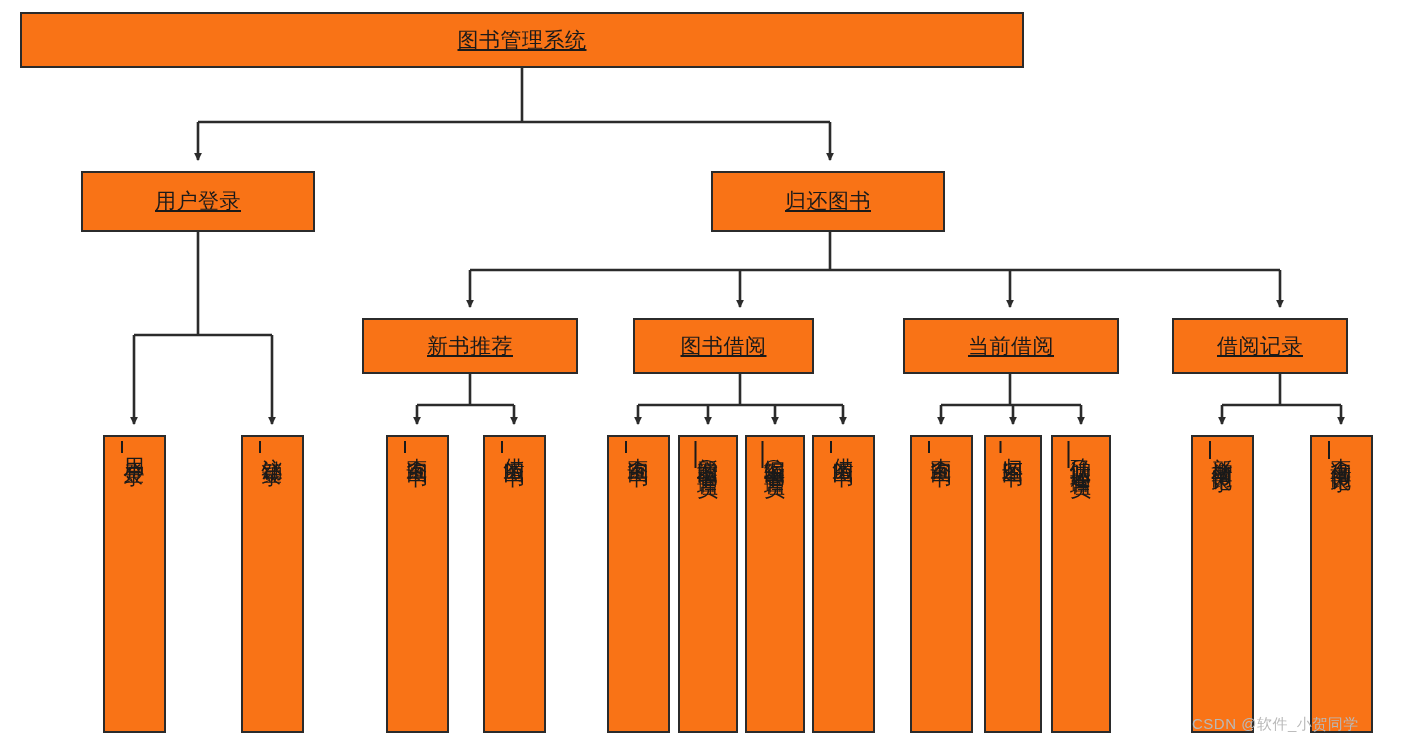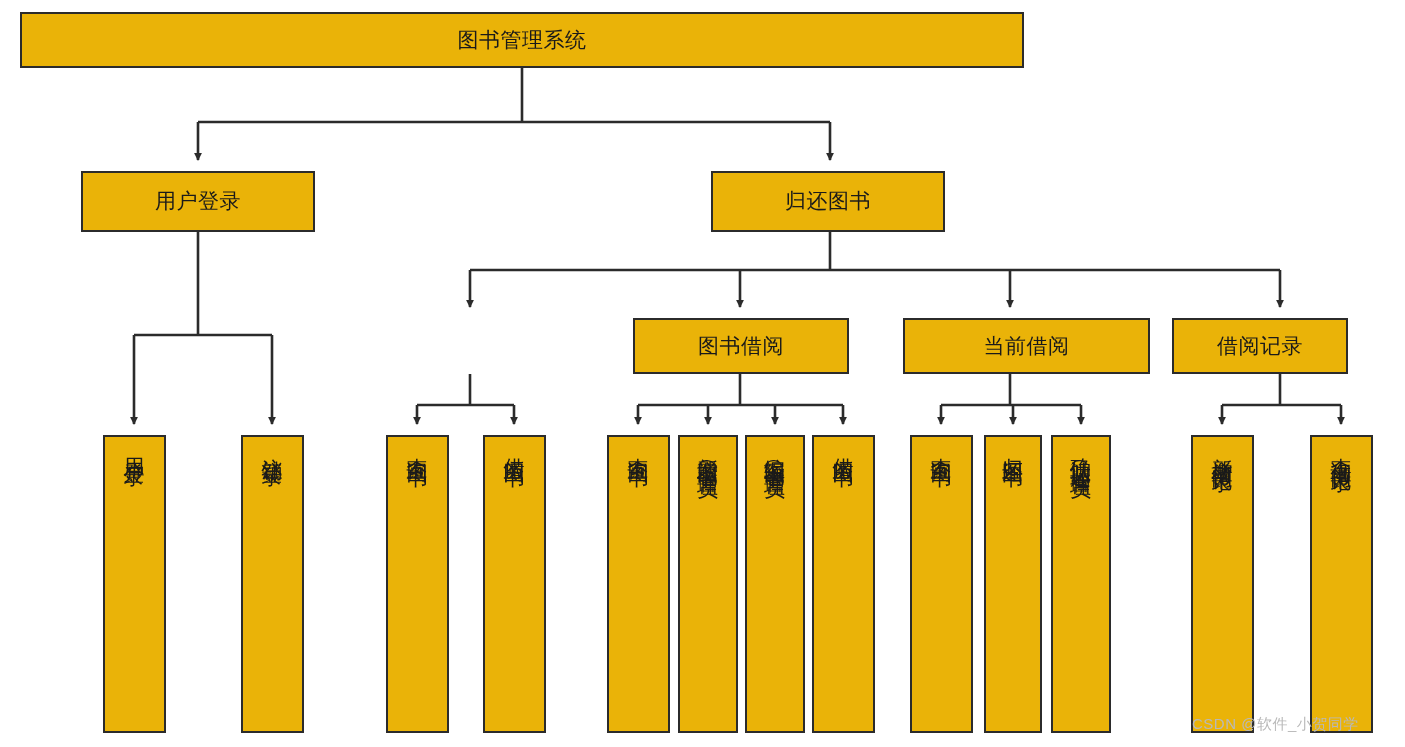--- a/index.html
+++ b/index.html
@@ -22,25 +22,26 @@
     left: 0;
     top: 0;
     width: 1405px;
     height: 747px;
     pointer-events: none;
   }
   .node {
     position: absolute;
     box-sizing: border-box;
     border: 2.5px solid #2b2b2b;
-    background: #eab308;
+    background: #f97316;
     display: flex;
     align-items: center;
     justify-content: center;
     color: #1a1a1a;
+    text-decoration: underline;
   }
   .node-label {
     font-size: 21px;
     line-height: 1.15;
     letter-spacing: 0.5px;
     white-space: nowrap;
   }
   .leaf {
     align-items: flex-start;
     justify-content: center;
@@ -122,24 +123,27 @@
     <span class="node-label">图书管理系统</span>
   </div>
 
   <div class="node" style="left:81px; top:171px; width:234px; height:61px;">
     <span class="node-label">用户登录</span>
   </div>
   <div class="node" style="left:711px; top:171px; width:234px; height:61px;">
     <span class="node-label">归还图书</span>
   </div>
 
-  <div class="node" style="left:633px; top:318px; width:216px; height:56px;">
+  <div class="node" style="left:362px; top:318px; width:216px; height:56px;">
+    <span class="node-label">新书推荐</span>
+  </div>
+  <div class="node" style="left:633px; top:318px; width:181px; height:56px;">
     <span class="node-label">图书借阅</span>
   </div>
-  <div class="node" style="left:903px; top:318px; width:247px; height:56px;">
+  <div class="node" style="left:903px; top:318px; width:216px; height:56px;">
     <span class="node-label">当前借阅</span>
   </div>
   <div class="node" style="left:1172px; top:318px; width:176px; height:56px;">
     <span class="node-label">借阅记录</span>
   </div>
 
   <div class="node leaf" style="left:103px; top:435px; width:63px; height:298px;">
     <span class="node-label">用户登录</span>
   </div>
   <div class="node leaf" style="left:241px; top:435px; width:63px; height:298px;">

